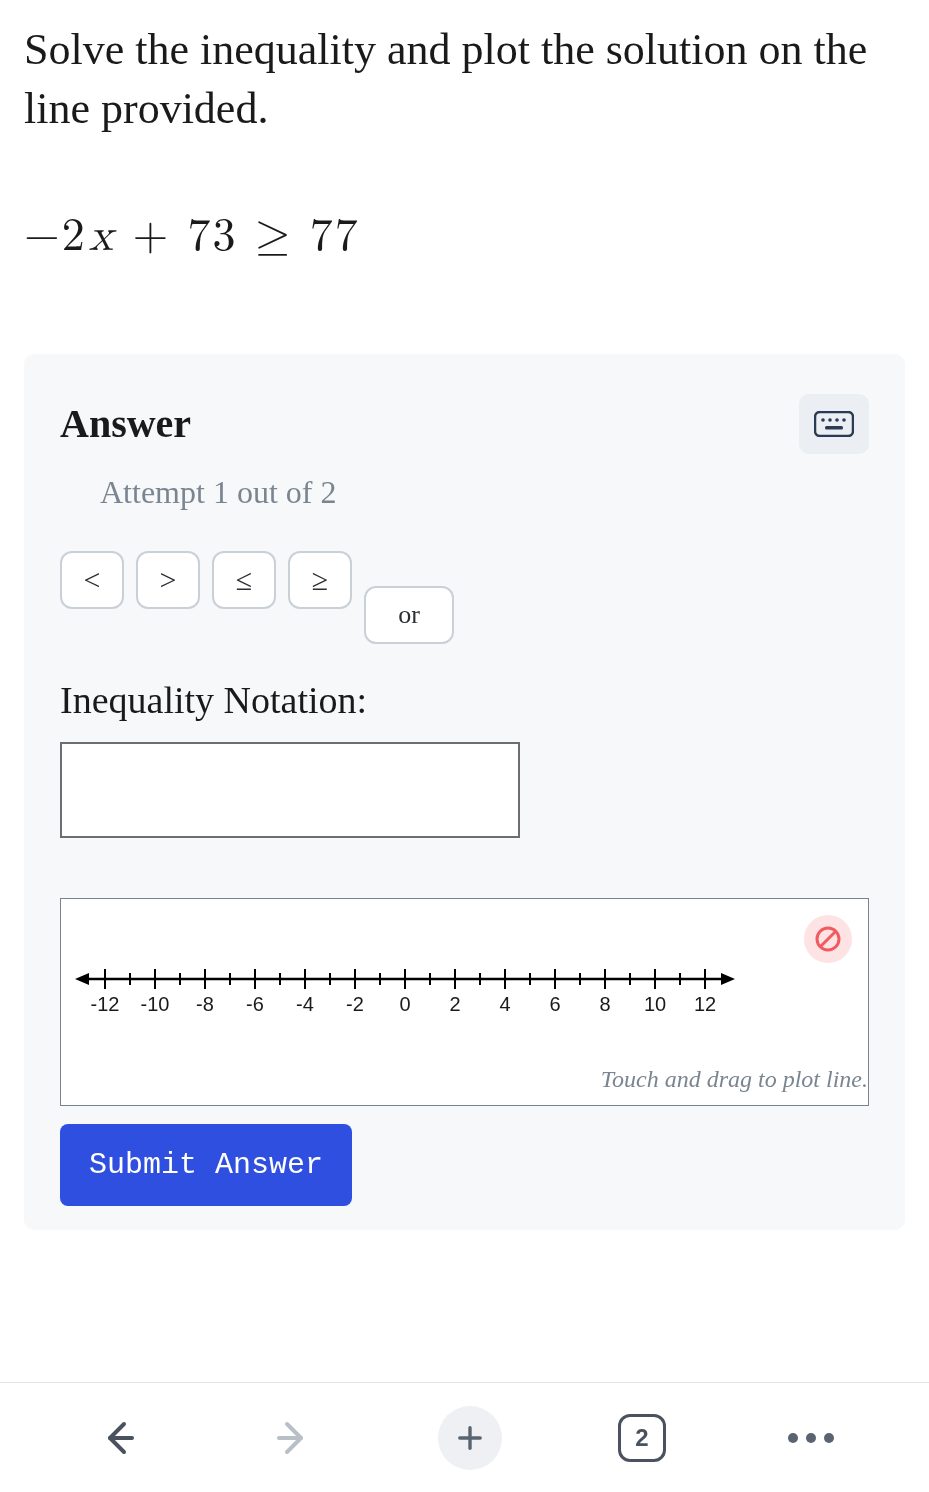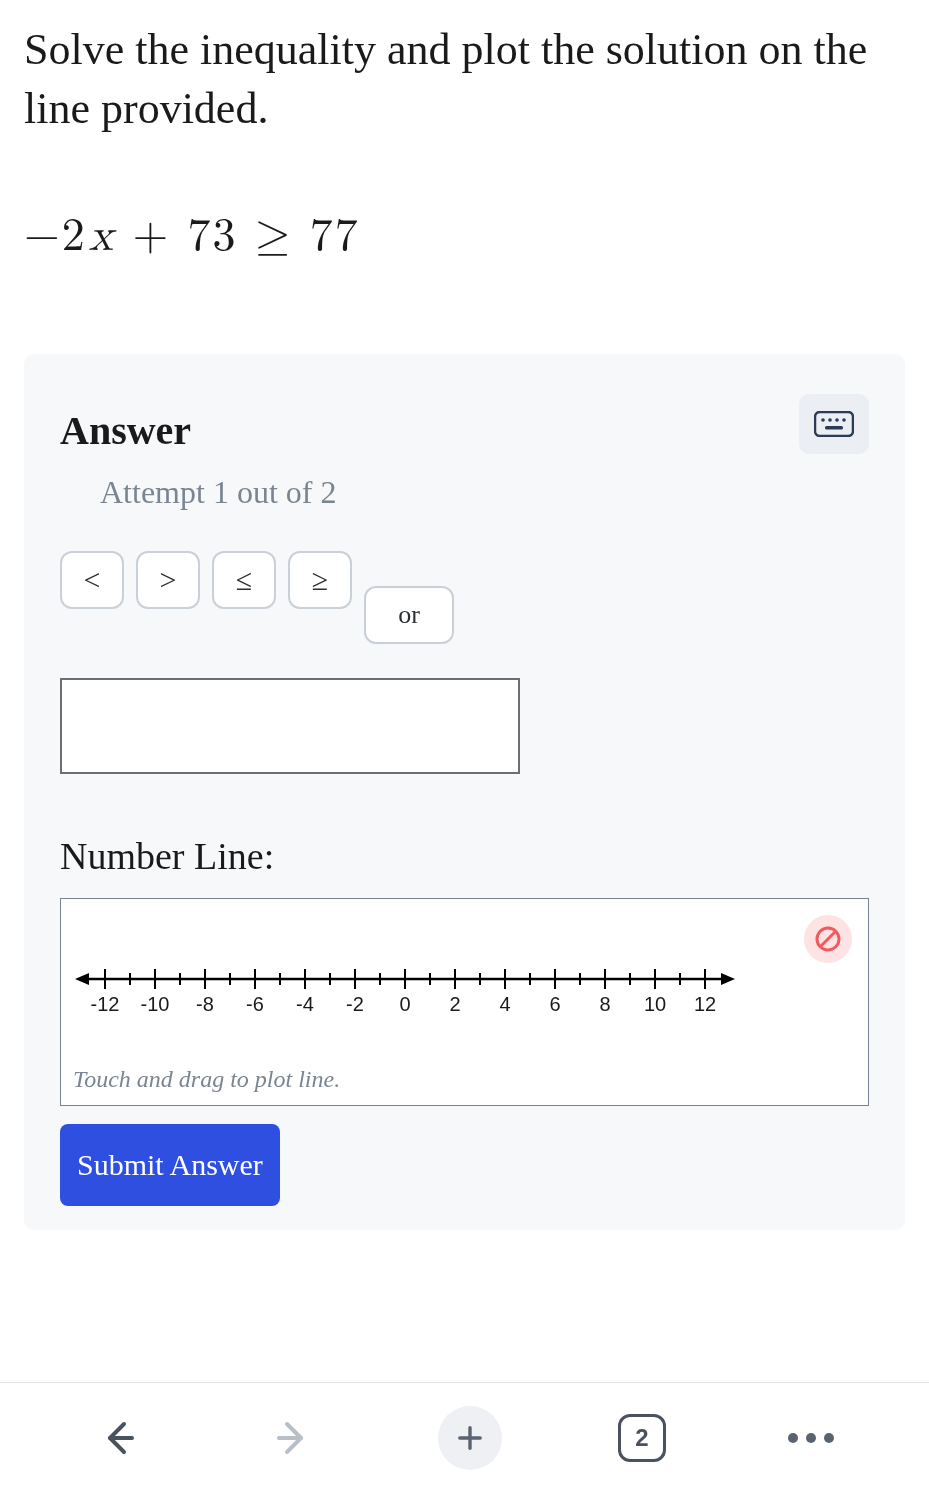--- a/index.html
+++ b/index.html
@@ -3,37 +3,37 @@
 <meta charset="utf-8">
 <style>
   * { box-sizing: border-box; margin: 0; padding: 0; }
   html, body { width: 929px; height: 1492px; font-family: Georgia, 'Times New Roman', serif; background: #fff; color: #1a1a1a; }
   .page { padding: 20px 24px 0 24px; position: relative; height: 100%; }
   .problem-text { font-size: 44px; line-height: 1.35; font-weight: 400; margin-bottom: 70px; }
   .equation-row { text-align: left; font-size: 46px; font-family: 'Latin Modern Math', 'Cambria Math', 'STIX Two Math', Georgia, serif; margin-bottom: 90px; padding-right: 30px; letter-spacing: 2px; }
   .equation-row .minus { margin-right: 2px; }
   .equation-row .xvar { font-style: italic; }
   .answer-card { background: #f6f8fa; border-radius: 10px; padding: 40px 36px 24px 36px; position: relative; }
-  .answer-header { display: flex; justify-content: space-between; align-items: flex-end; margin-bottom: 20px; }
+  .answer-header { display: flex; justify-content: space-between; align-items: center; margin-bottom: 20px; }
   .answer-title { font-size: 40px; font-weight: 700; font-family: Georgia, serif; }
   .keyboard-btn { width: 70px; height: 60px; background: #ebeef2; border-radius: 10px; display: flex; align-items: center; justify-content: center; cursor: pointer; }
   .keyboard-btn svg { width: 40px; height: 26px; }
   .attempt-text { font-size: 32px; color: #7a8591; margin-bottom: 40px; margin-left: 40px; }
   .symbol-row { display: flex; gap: 12px; margin-bottom: 34px; }
   .sym-btn { width: 64px; height: 58px; border: 2px solid #c9d0d8; border-radius: 12px; background: #fff; display: flex; align-items: center; justify-content: center; font-size: 30px; font-family: Georgia, serif; cursor: pointer; color: #2b2f33; }
   .sym-btn.or { width: 90px; font-size: 26px; margin-top: 35px; }
   .section-label { font-size: 38px; margin-bottom: 20px; }
   .notation-input { width: 460px; height: 96px; border: 2px solid #6b6f73; background: #fff; margin-bottom: 60px; font-size: 28px; padding: 8px; }
   .numline-box { border: 1.5px solid #77848f; background: #fff; position: relative; height: 208px; margin-bottom: 14px; }
   .numline-svg { position: absolute; top: 66px; left: 14px; right: 14px; height: 60px; }
   .clear-circle { position: absolute; top: 16px; right: 16px; width: 48px; height: 48px; border-radius: 50%; background: #fde3e4; display: flex; align-items: center; justify-content: center; }
   .clear-circle svg { width: 28px; height: 28px; }
-  .drag-hint { position: absolute; bottom: 12px; left: 12px; right: 0; text-align: left; font-style: italic; color: #7a8591; font-size: 24px; }
+  .drag-hint { position: absolute; bottom: 12px; left: 12px; right: 0; text-align: right; font-style: italic; color: #7a8591; font-size: 24px; }
   .tick-label { font-family: Arial, Helvetica, sans-serif; font-size: 20px; fill: #1a1a1a; text-anchor: middle; }
-  .submit-btn { background: #2f4fe0; color: #fff; font-size: 30px; font-family: Liberation Serif, serif; border: none; padding: 24px 17px; border-radius: 8px; cursor: pointer; margin-top: 4px; }
+  .submit-btn { background: #2f4fe0; color: #fff; font-size: 30px; font-family: Liberation Mono, monospace; border: none; padding: 24px 29px; border-radius: 8px; cursor: pointer; margin-top: 4px; }
   .bottom-nav { position: absolute; bottom: 0; left: 0; right: 0; height: 110px; background: #fff; border-top: 1px solid #e1e5ea; display: flex; align-items: center; justify-content: space-around; padding: 0 30px; }
   .nav-btn { width: 60px; height: 60px; display: flex; align-items: center; justify-content: center; cursor: pointer; color: #5a6470; }
   .nav-btn svg { width: 40px; height: 40px; }
   .nav-plus { width: 64px; height: 64px; border-radius: 50%; background: #eef0f3; display: flex; align-items: center; justify-content: center; font-size: 42px; color: #5a6470; cursor: pointer; }
   .nav-tab { width: 48px; height: 48px; border: 3px solid #4a535d; border-radius: 12px; display: flex; align-items: center; justify-content: center; font-size: 24px; font-weight: 700; color: #4a535d; font-family: Arial, sans-serif; }
   .nav-dots { display: flex; gap: 8px; }
   .nav-dots span { width: 10px; height: 10px; border-radius: 50%; background: #5a6470; }
 </style>
 </head>
 <body>
@@ -65,23 +65,23 @@
     <div class="attempt-text">Attempt 1 out of 2</div>
 
     <div class="symbol-row">
       <div class="sym-btn">&lt;</div>
       <div class="sym-btn">&gt;</div>
       <div class="sym-btn">≤</div>
       <div class="sym-btn">≥</div>
       <div class="sym-btn or">or</div>
     </div>
 
+    <div class="section-label">Inequality Notation:</div>
     <input class="notation-input" type="text" value="" style="">
 
-    <div class="section-label">Number Line:</div>
     <div class="numline-box">
       <div class="clear-circle">
         <svg viewBox="0 0 28 28">
           <circle cx="14" cy="14" r="11" fill="none" stroke="#f15a5f" stroke-width="3"></circle>
           <line x1="6.5" y1="21.5" x2="21.5" y2="6.5" stroke="#f15a5f" stroke-width="3"></line>
         </svg>
       </div>
       <svg class="numline-svg" viewBox="0 0 660 60" preserveAspectRatio="none">
         <line x1="8" y1="14" x2="652" y2="14" stroke="#000" stroke-width="2.5"></line>
         <polygon points="0,14 14,8 14,20" fill="#000"></polygon>

